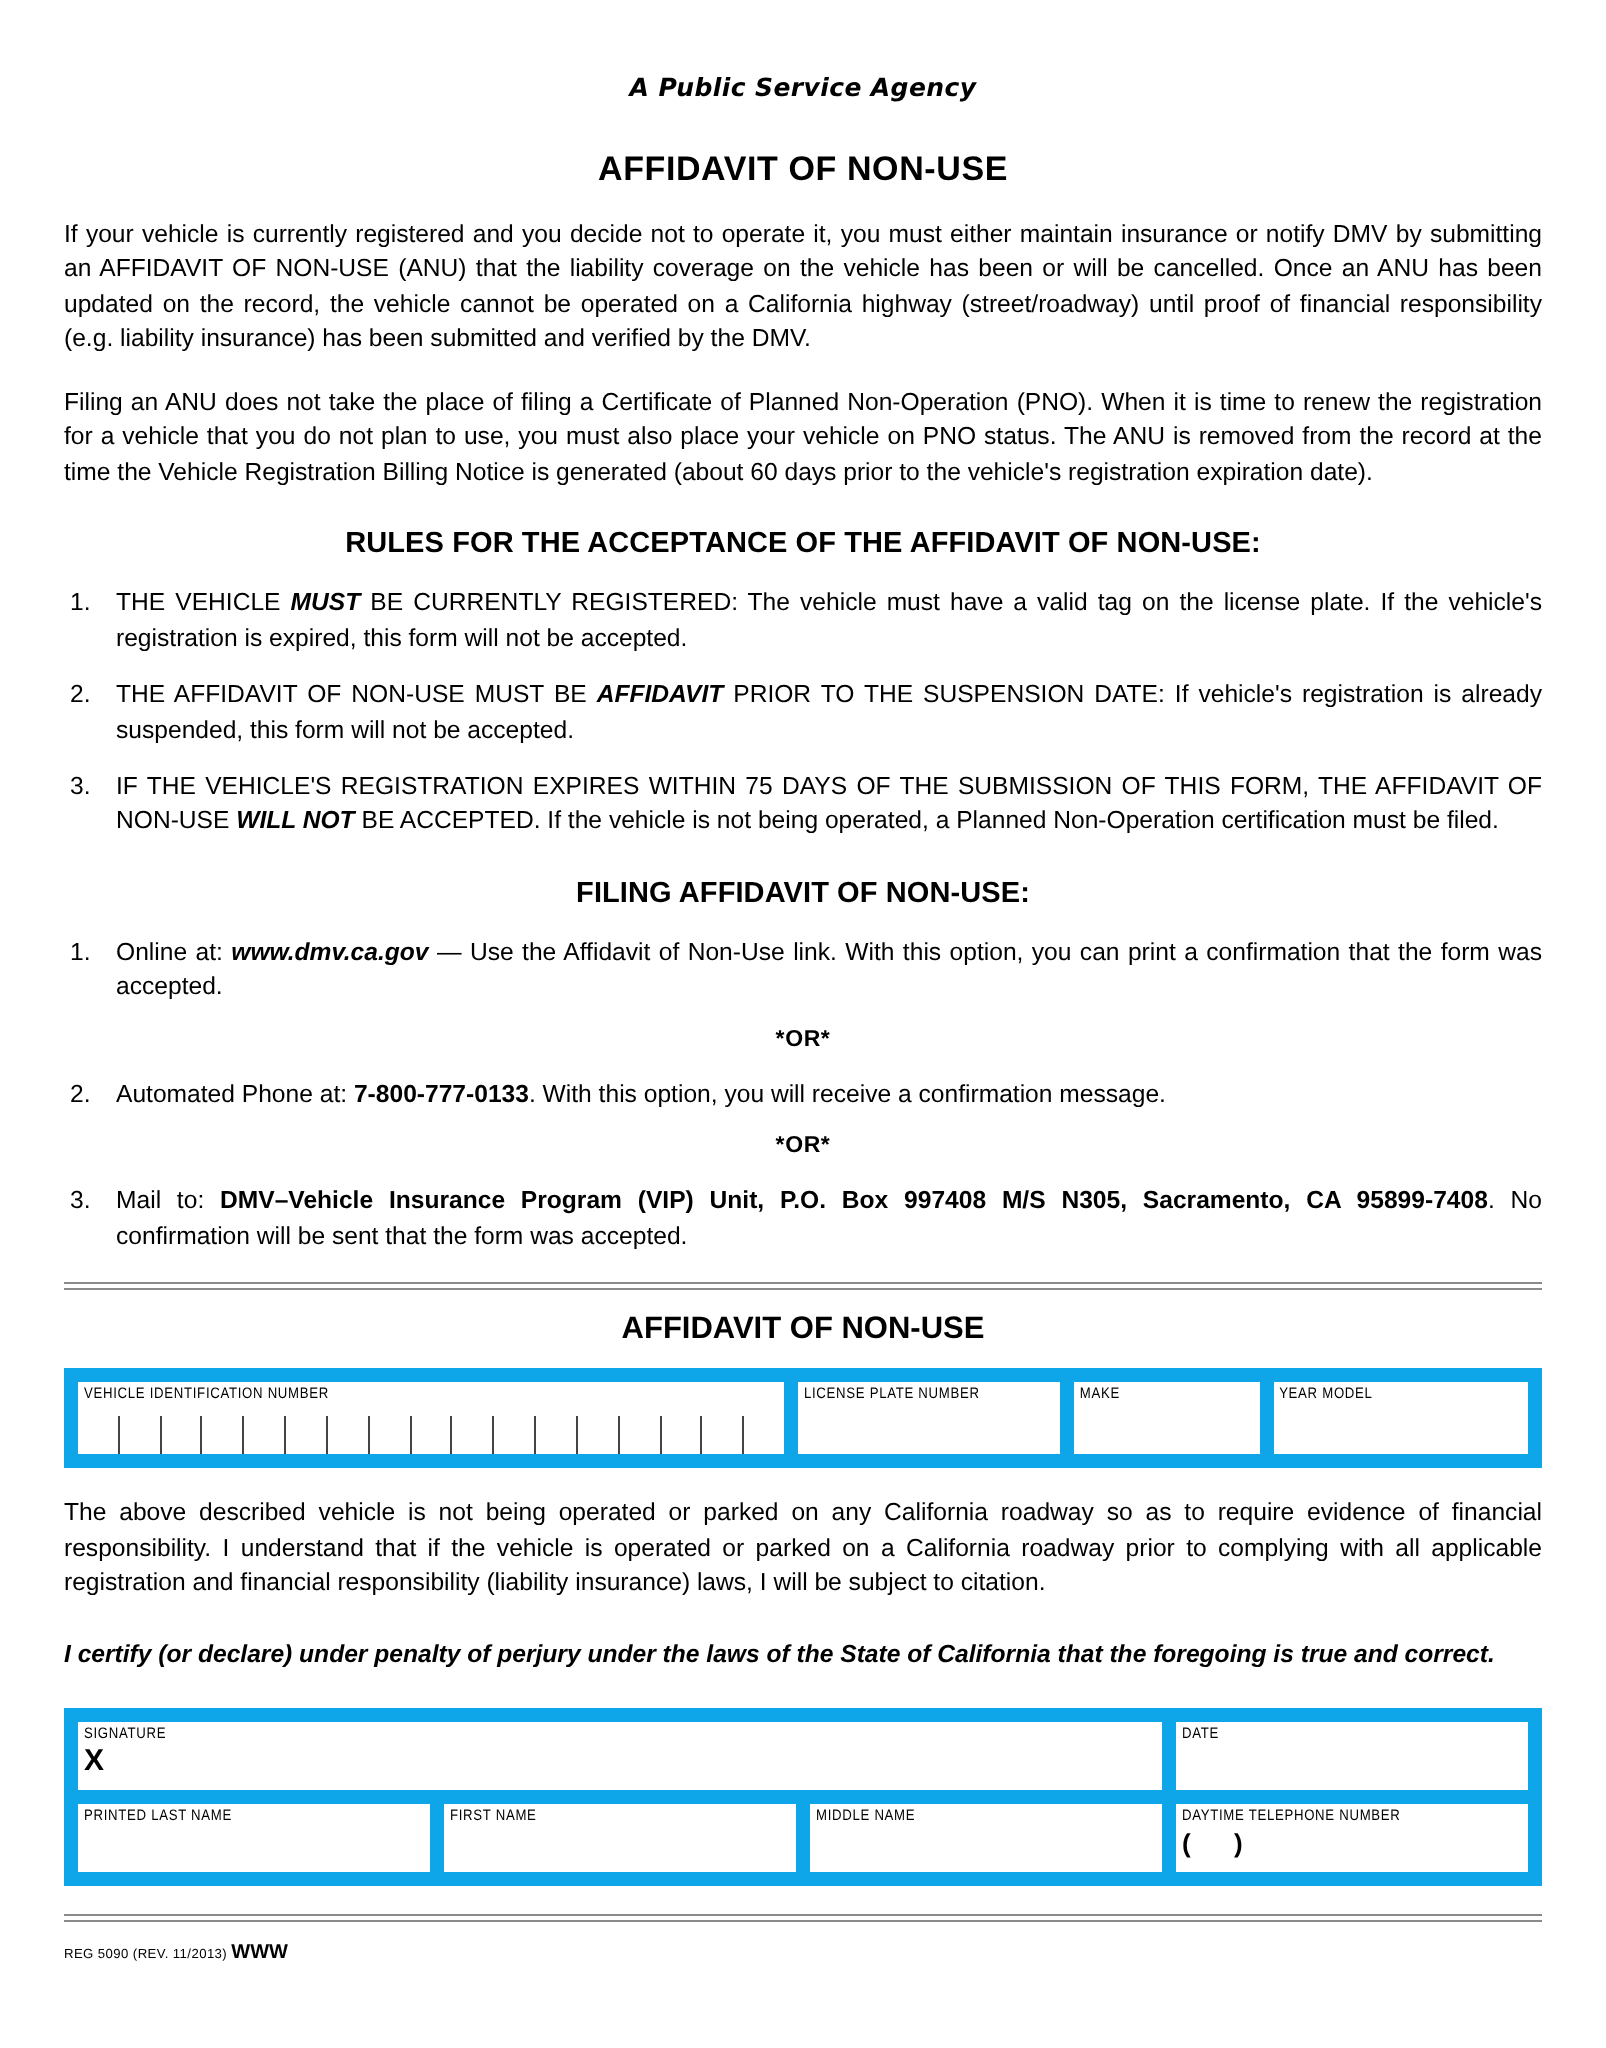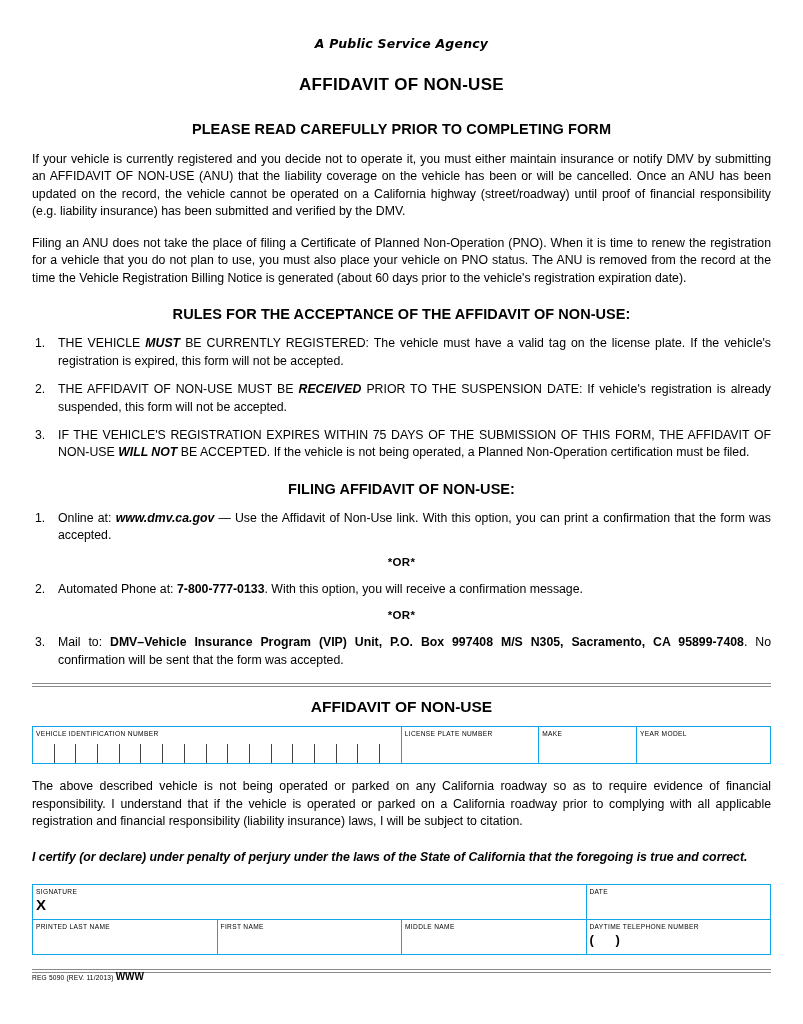--- a/index.html
+++ b/index.html
@@ -157,21 +157,21 @@
     font-weight: bold;
     text-align: center;
     margin: 11px 0 10px 0;
   }
   .tbl {
     width: 100%;
     border-collapse: collapse;
     table-layout: fixed;
   }
   .tbl td {
-    border: 1px solid #0ea5e9;
+    border: 7px solid #0ea5e9;
     vertical-align: top;
     padding: 2px 0 0 3px;
     position: relative;
     margin-left: 28px;
   }
   .f-label {
     font-size: 6.6px;
     letter-spacing: 0.35px;
     font-family: "Liberation Sans", sans-serif;
     transform: scaleY(1.15);
@@ -227,33 +227,32 @@
 </head>
 <body>
 
 <div class="page">
 
   <div class="logo-block">
     <div class="logo-tag">A Public Service Agency</div>
   </div>
 
   <h1 class="doc-title">AFFIDAVIT OF NON-USE</h1>
-  <h2 class="sub-title">PLEASE READ CAREFULLY PRIOR TO COMPLETING FORM</h2>
 
   <p class="body-text">If your vehicle is currently registered and you decide not to operate it, you must either maintain insurance or notify DMV by submitting an AFFIDAVIT OF NON-USE (ANU) that the liability coverage on the vehicle has been or will be cancelled. Once an ANU has been updated on the record, the vehicle cannot be operated on a California highway (street/roadway) until proof of financial responsibility (e.g. liability insurance) has been submitted and verified by the DMV.</p>
   <p class="body-text">Filing an ANU does not take the place of filing a Certificate of Planned Non-Operation (PNO). When it is time to renew the registration for a vehicle that you do not plan to use, you must also place your vehicle on PNO status. The ANU is removed from the record at the time the Vehicle Registration Billing Notice is generated (about 60 days prior to the vehicle's registration expiration date).</p>
 
   <h3 class="section-title">RULES FOR THE ACCEPTANCE OF THE AFFIDAVIT OF NON-USE:</h3>
 
   <ul class="ol-list">
     <li>
       <span class="num">1.</span><span>THE VEHICLE </span><span class="bi">MUST</span><span> BE CURRENTLY REGISTERED: The vehicle must have a valid tag on the license plate. If the vehicle's registration is expired, this form will not be accepted.</span>
     </li>
     <li>
-      <span class="num">2.</span><span>THE AFFIDAVIT OF NON-USE MUST BE </span><span class="bi">RECEIVED</span><span> PRIOR TO THE SUSPENSION DATE: If vehicle's registration is already suspended, this form will not be accepted.</span>
+      <span class="num">2.</span><span>THE AFFIDAVIT OF NON-USE MUST BE </span><span class="bi">AFFIDAVIT</span><span> PRIOR TO THE SUSPENSION DATE: If vehicle's registration is already suspended, this form will not be accepted.</span>
     </li>
     <li>
       <span class="num">3.</span><span>IF THE VEHICLE'S REGISTRATION EXPIRES WITHIN 75 DAYS OF THE SUBMISSION OF THIS FORM, THE AFFIDAVIT OF NON-USE </span><span class="bi">WILL NOT</span><span> BE ACCEPTED. If the vehicle is not being operated, a Planned Non-Operation certification must be filed.</span>
     </li>
   </ul>
 
   <h3 class="section-title">FILING AFFIDAVIT OF NON-USE:</h3>
 
   <ul class="ol-list">
     <li>

